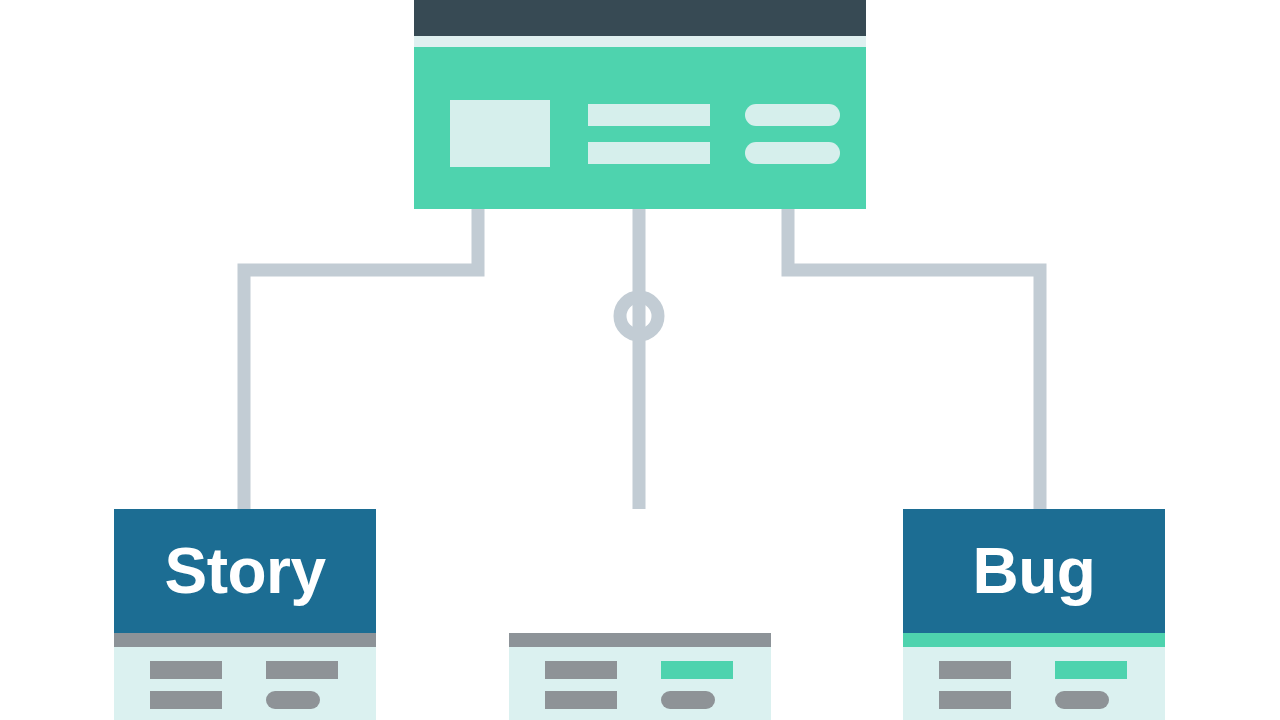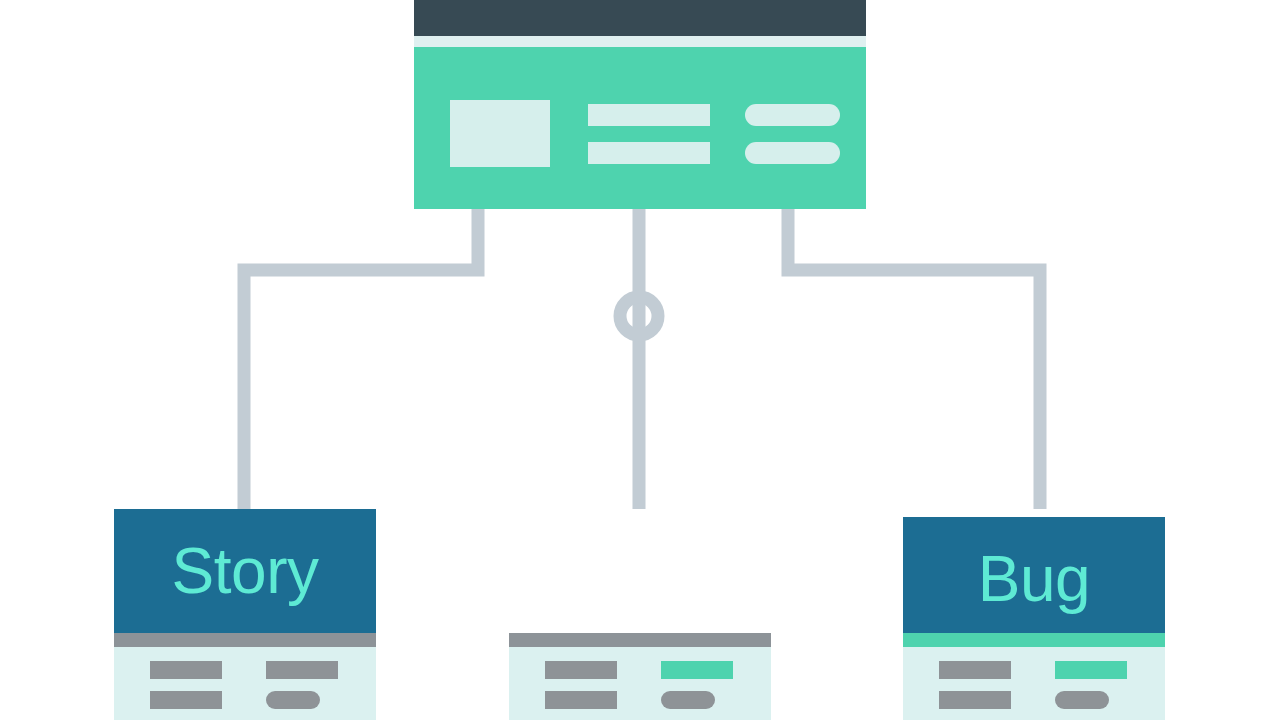--- a/index.html
+++ b/index.html
@@ -92,24 +92,24 @@
     position: absolute;
     left: 0; top: 0;
     width: 100%;
     height: 124px;
     background: #1c6d93;
     display: flex;
     align-items: center;
     justify-content: center;
   }
   .leaf-title {
-    color: #5eead4;
+    color: #ffffff;
     font-family: "Liberation Sans", sans-serif;
     font-size: 64px;
-    font-weight: 400;
+    font-weight: 700;
     line-height: 1;
     letter-spacing: -0.5px;
     white-space: nowrap;
   }
   .leaf-divider {
     position: absolute;
     left: 0; top: 124px;
     width: 100%;
     height: 14px;
   }
@@ -178,21 +178,21 @@
     <div class="leaf-divider" style="background:#8d9398"></div>
     <div class="leaf-body" style="background: rgb(219, 241, 240);">
       <div class="leaf-bar lb-r1c1" style="background:#8e9397"></div>
       <div class="leaf-bar lb-r2c1" style="background:#8e9397"></div>
       <div class="leaf-bar lb-r1c2" style="background:#4ed3ae"></div>
       <div class="leaf-bar lb-r2c2" style="background:#8e9397"></div>
     </div>
   </div>
 
   <div class="leaf-card card-bug">
-    <div class="leaf-header" style="background: rgb(28, 109, 147); margin-top: 8px;">
+    <div class="leaf-header" style="background: rgb(28, 109, 147);">
       <span class="leaf-title">Bug</span>
     </div>
     <div class="leaf-divider" style="background:#4ed3ae"></div>
     <div class="leaf-body" style="background: rgb(219, 241, 240);">
       <div class="leaf-bar lb-r1c1" style="background:#8e9397"></div>
       <div class="leaf-bar lb-r2c1" style="background:#8e9397"></div>
       <div class="leaf-bar lb-r1c2" style="background:#4ed3ae"></div>
       <div class="leaf-bar lb-r2c2" style="background:#8e9397"></div>
     </div>
   </div>

